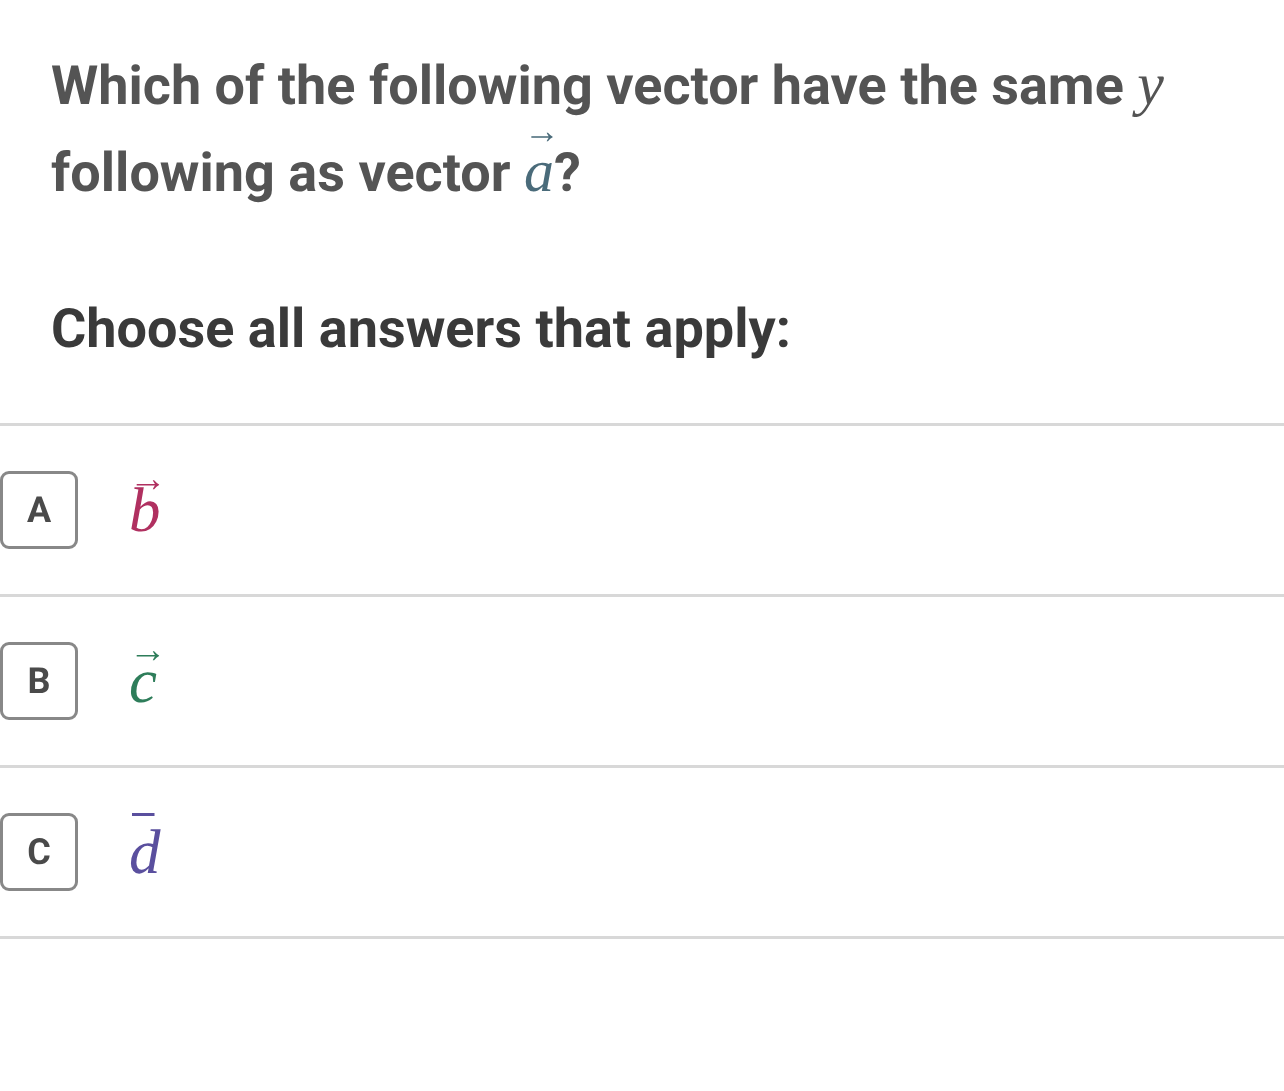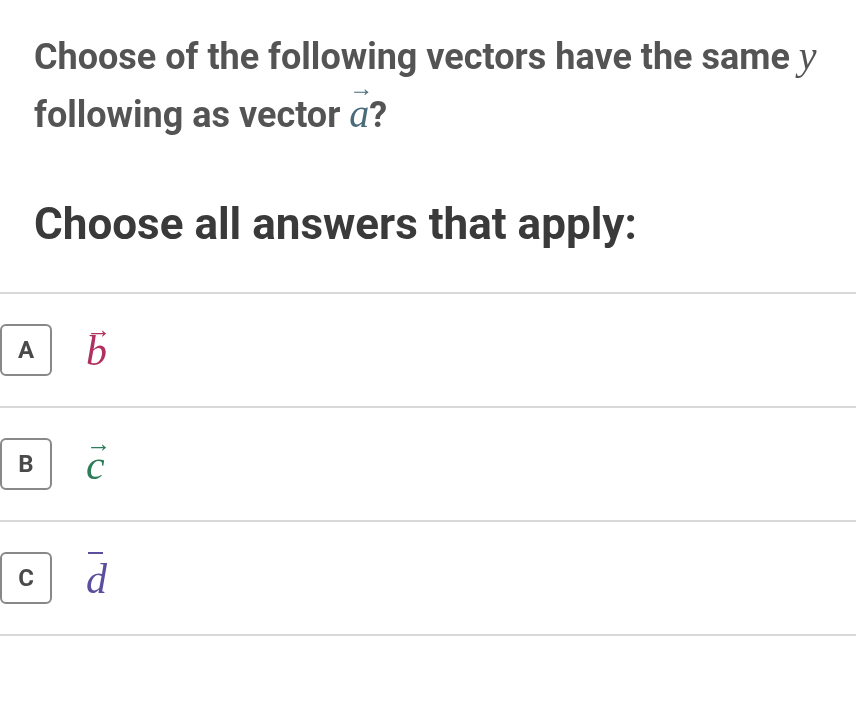--- a/index.html
+++ b/index.html
@@ -49,21 +49,21 @@
     }
     .vec-bar {
       position: absolute;
       top: -0.02em;
       left: 0.05em;
       right: 0.1em;
       height: 2px;
       background: currentColor;
     }
     .instruction {
-      font-size: 44px;
+      font-size: 36px;
       font-weight: 700;
       color: #3a3a3a;
       margin-bottom: 42px;
     }
     .options {
       margin-left: -34px;
       margin-right: -34px;
     }
     .option {
       border-top: 2px solid #d8d8d8;
@@ -97,21 +97,21 @@
     .color-a { color: #4a6b7a; }
     .color-b { color: #b03060; }
     .color-c { color: #2e7d5a; }
     .color-d { color: #5a4f9e; }
   </style>
 </head>
 <body>
 
 <div class="container">
   <div class="question">
-    <span>Choose of the following vectors have the same </span><span class="math-var">y</span><span> following as vector </span><span class="math-var color-a vec-wrap"><span class="vec-arrow">→</span><span>a</span></span><span>?</span>
+    <span>Which of the following vector have the same </span><span class="math-var">y</span><span> following as vector </span><span class="math-var color-a vec-wrap"><span class="vec-arrow">→</span><span>a</span></span><span>?</span>
   </div>
 
   <div class="instruction">Choose all answers that apply:</div>
 </div>
 
 <div class="options">
 
   <div class="option">
     <div class="letter-box">
       <span>A</span>

